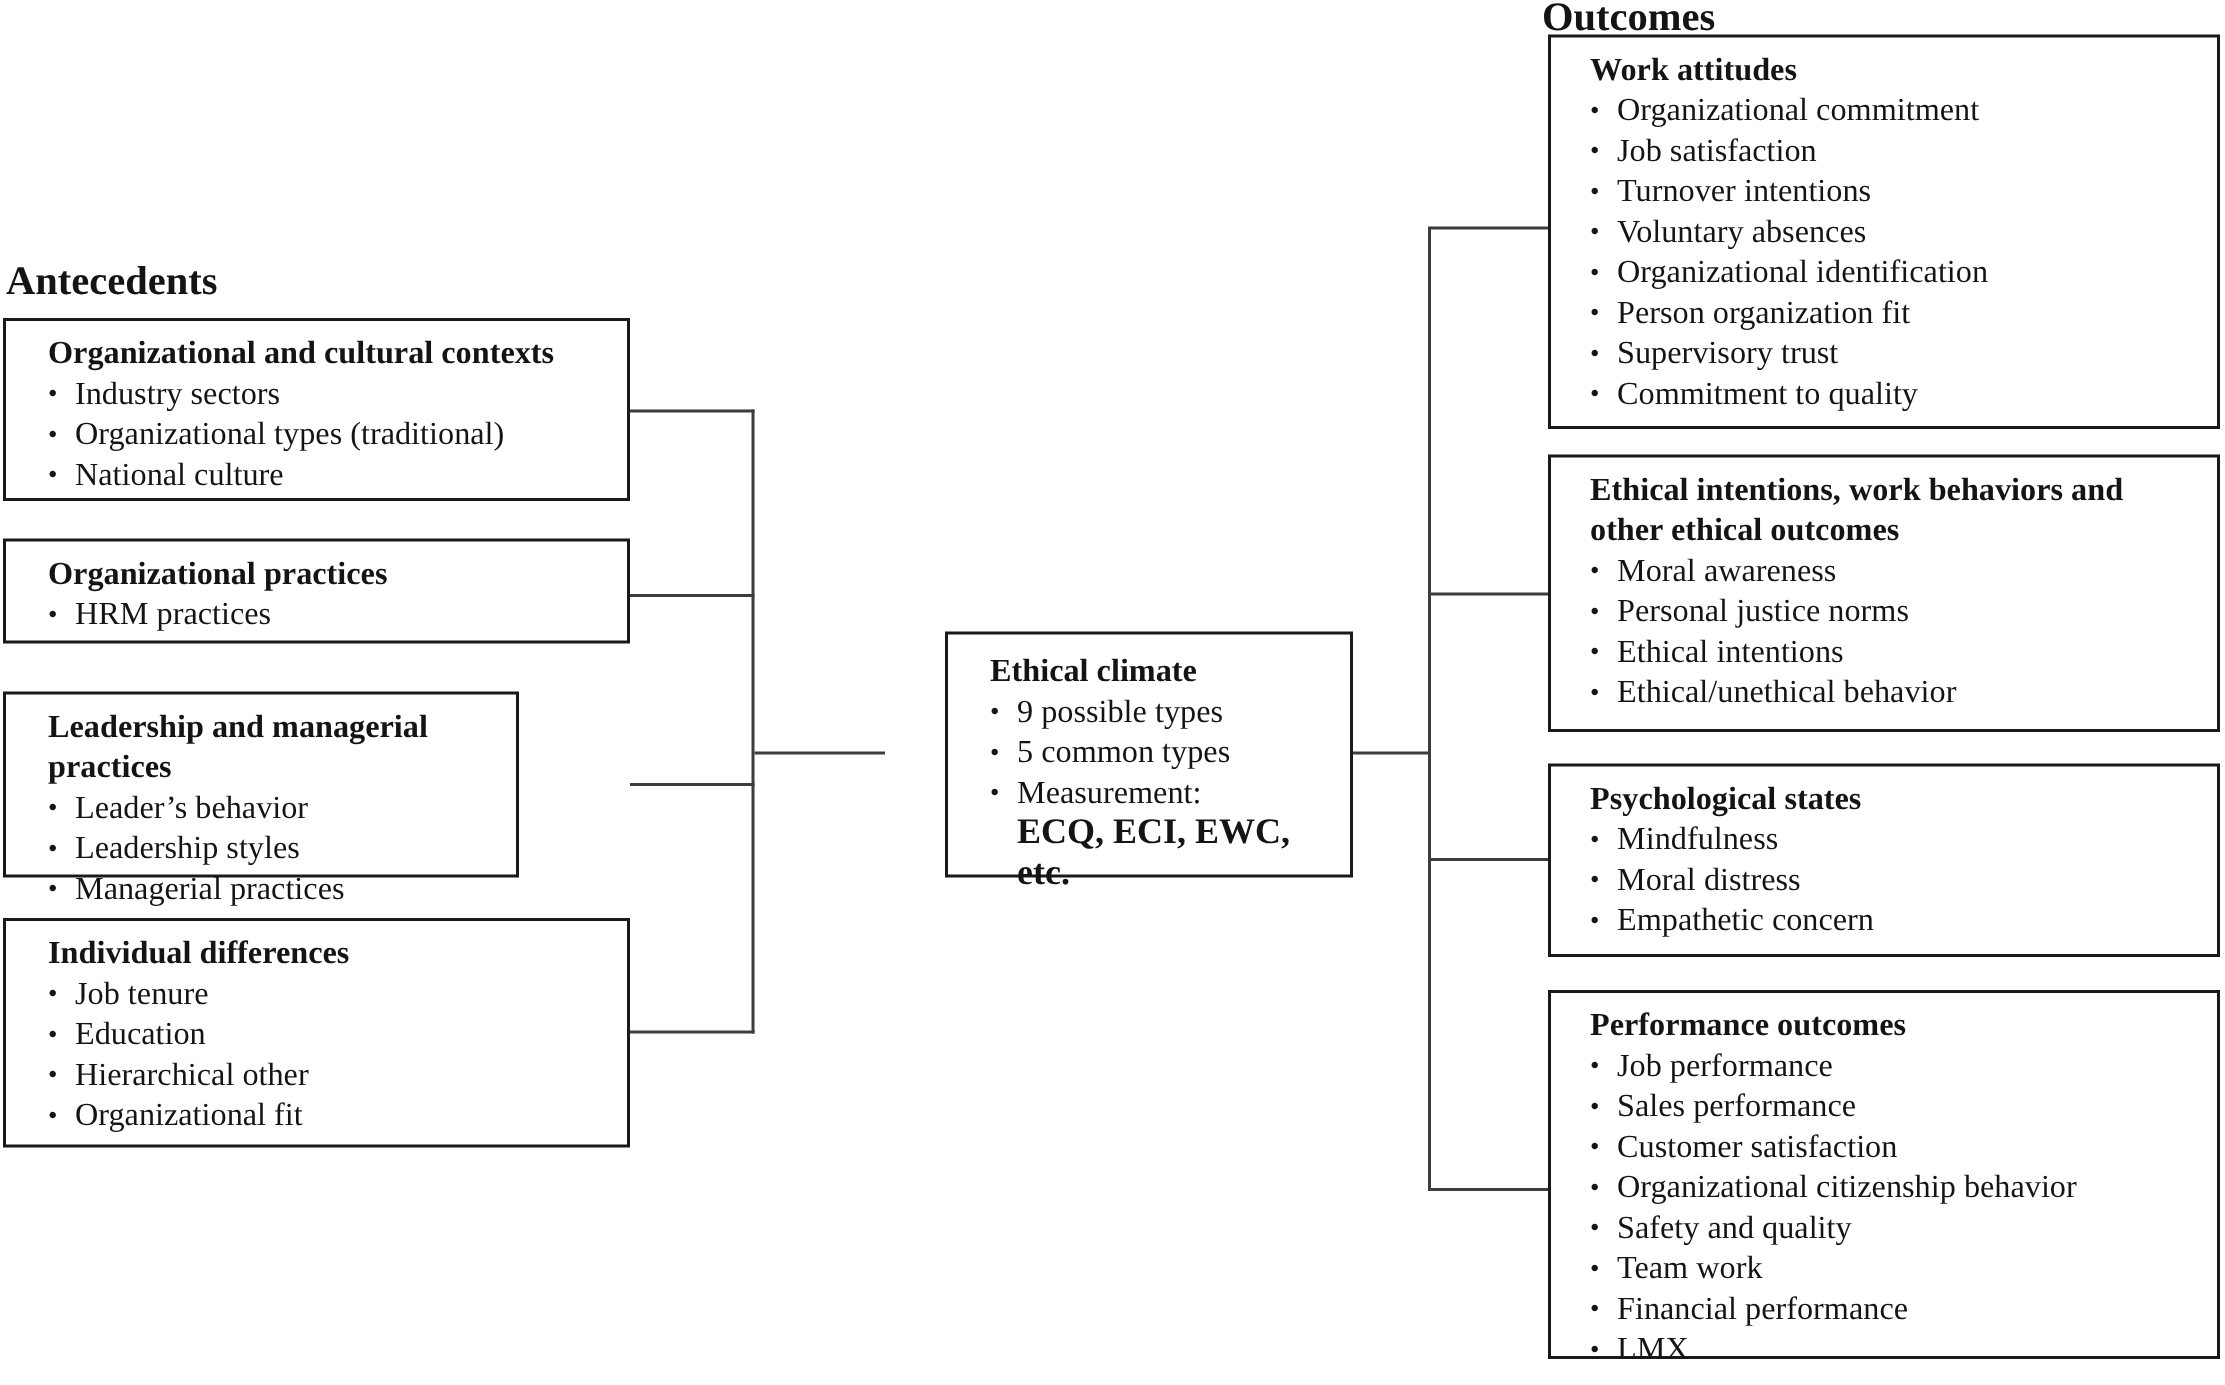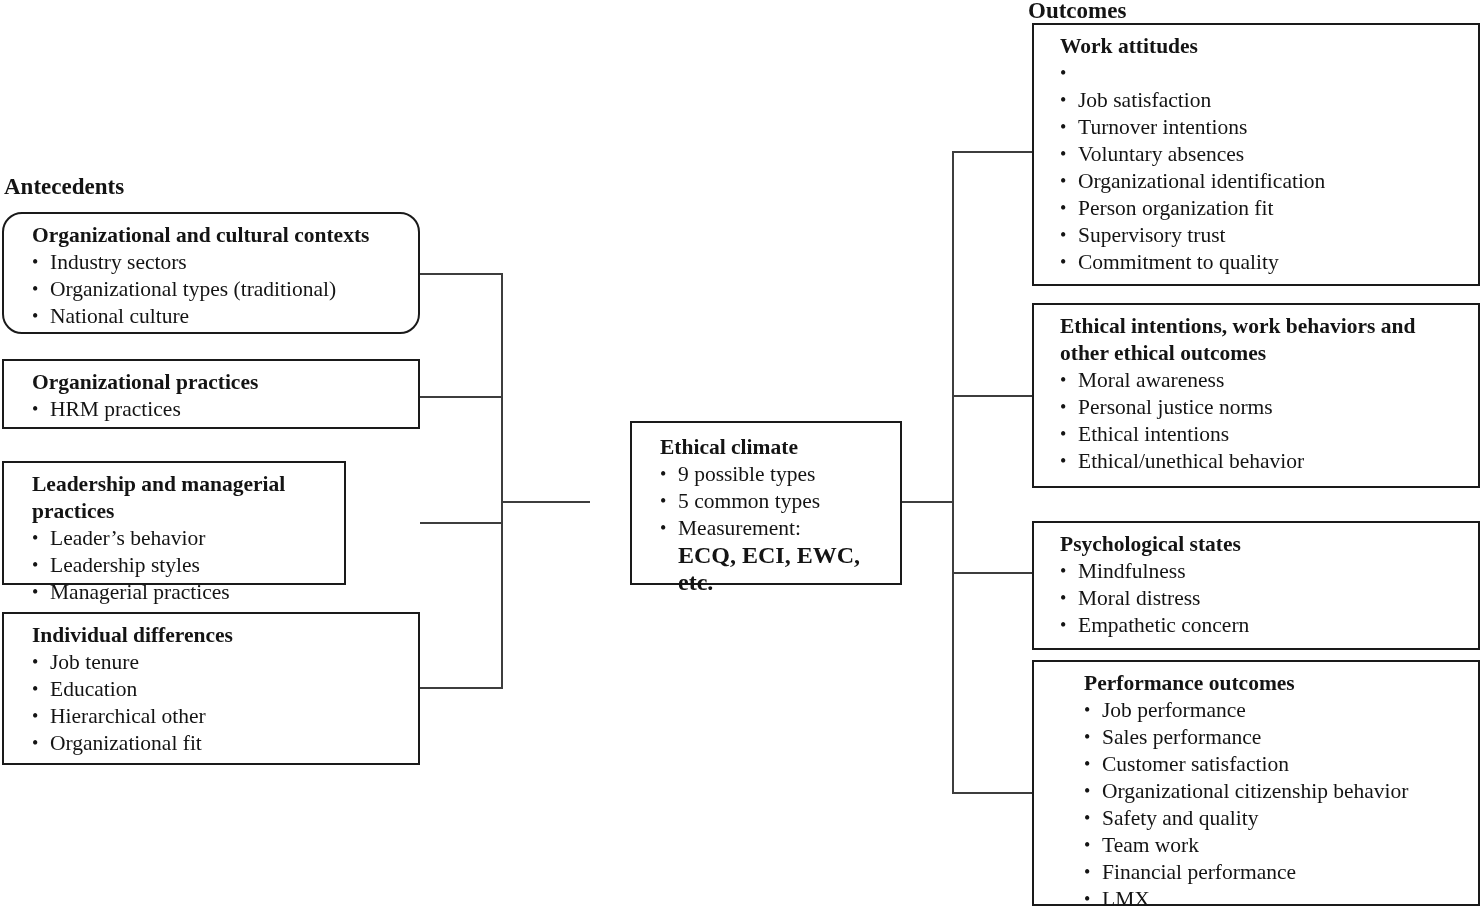--- a/index.html
+++ b/index.html
@@ -1,50 +1,50 @@
 <!DOCTYPE html>
 <html><head>
 <meta charset="utf-8">
 <style>
   html,body { margin:0; padding:0; background:#ffffff; }
   .canvas {
     position:relative; width:1483px; height:923px; background:#ffffff;
     font-family:"Liberation Serif", serif; color:#141414; overflow:hidden;
   }
   .section-label {
-    position:absolute; font-weight:bold; font-size:23px; line-height:22px;text-align:right;
+    position:absolute; font-weight:bold; font-size:27px; line-height:22px;text-align:right;
   }
   .lbl-antecedents { left:4px; top:176px; }
   .lbl-outcomes   { left:1028px; top:0px; }
 
   .box {
     position:absolute; background:#ffffff; border:2px solid #1a1a1a;
     box-sizing:border-box;
   }
   .box .inner { padding:8px 12px 0 28px; }
   .box .title { font-weight:bold; font-size:21.5px; line-height:27px; }
   .li { display:flex; font-size:21.5px; line-height:27px; }
   .li .dot { flex:none; width:18px; font-size:18px; }
   .cont { font-size:24px; line-height:27px; padding-left:18px;font-weight:bold; }
 
   
-  .box-a1 { left:2px;  top:212px; width:418px; height:122px;border-radius:20px; }
+  .box-a1 { left:2px;  top:212px; width:418px; height:122px; }
   .box-a2 { left:2px;  top:359px; width:418px; height:70px;  }
   .box-a3 { left:2px;  top:461px; width:344px; height:124px; }
   .box-a4 { left:2px;  top:612px; width:418px; height:153px; }
 
   
   .box-c  { left:590px; top:421px; width:272px; height:164px;margin-left:40px; }
   .box-c .inner { padding-top:11px; }
 
   
   .box-b1 { left:1032px; top:23px;  width:448px; height:263px; }
   .box-b2 { left:1032px; top:303px; width:448px; height:185px; }
-  .box-b3 { left:1032px; top:509px; width:448px; height:129px;margin-top:12px; }
-  .box-b4 { left:1032px; top:660px; width:448px; height:246px;padding-left:24px; }
+  .box-b3 { left:1032px; top:509px; width:448px; height:129px; }
+  .box-b4 { left:1032px; top:660px; width:448px; height:246px; }
   .box-b1 .inner, .box-b2 .inner, .box-b3 .inner, .box-b4 .inner { padding-left:26px; }
 
   
   .hline, .vline { position:absolute; background:#3d3d3d; }
   .hline { height:2px; }
   .vline { width:2px; }
 
   .l-conn1 { left:420px; top:273px; width:83px; }
   .l-conn2 { left:420px; top:396px; width:83px; }
   .l-conn3 { left:420px; top:522px; width:83px; }
@@ -176,20 +176,21 @@
       <div class="cont">ECQ, ECI, EWC, etc.</div>
     </div>
   </div>
 
   <div class="box box-b1">
     <div class="inner">
       <div class="title">Work attitudes</div>
       <div>
           <div class="li">
             <span class="dot">•</span>
+            <span>Organizational commitment</span>
           </div>
           <div class="li">
             <span class="dot">•</span>
             <span>Job satisfaction</span>
           </div>
           <div class="li">
             <span class="dot">•</span>
             <span>Turnover intentions</span>
           </div>
           <div class="li">

